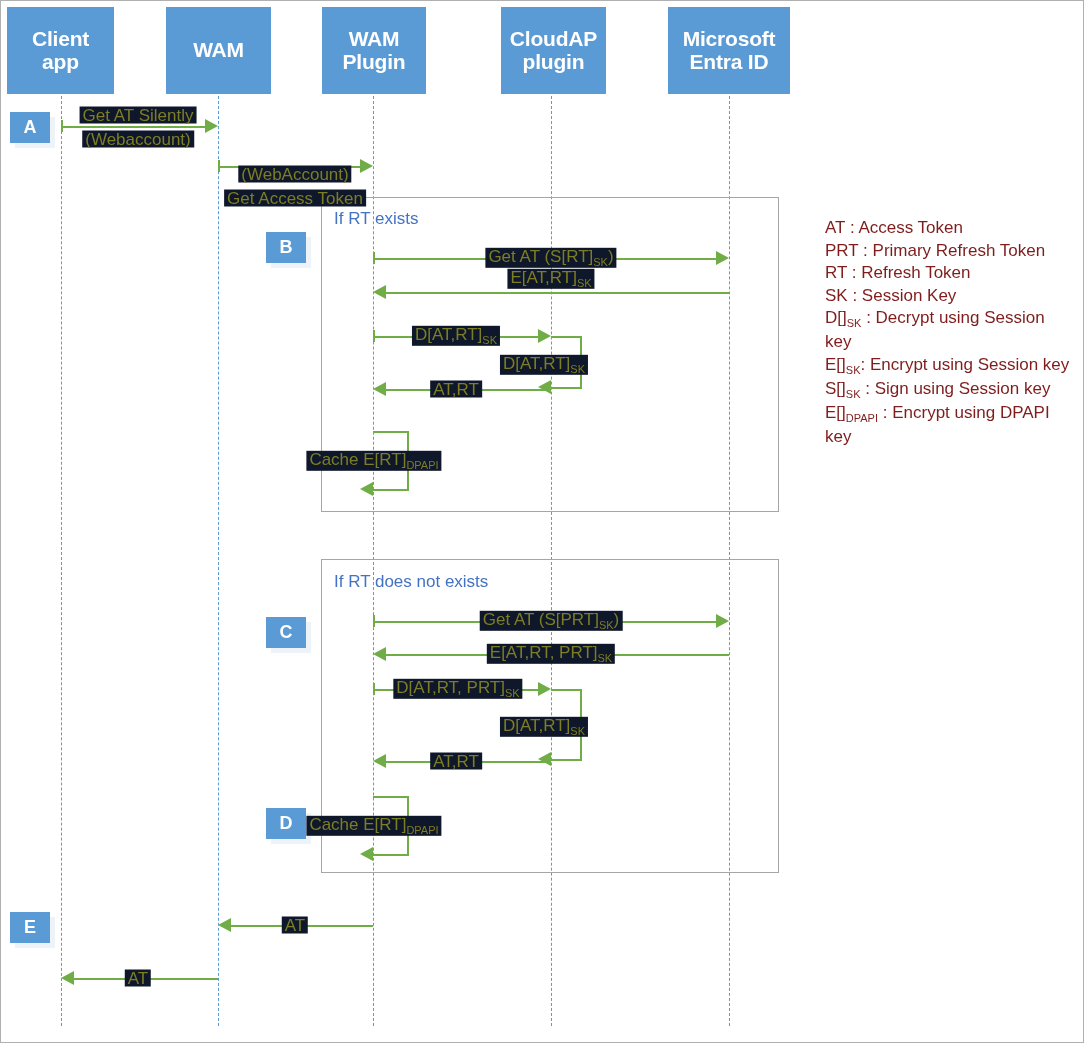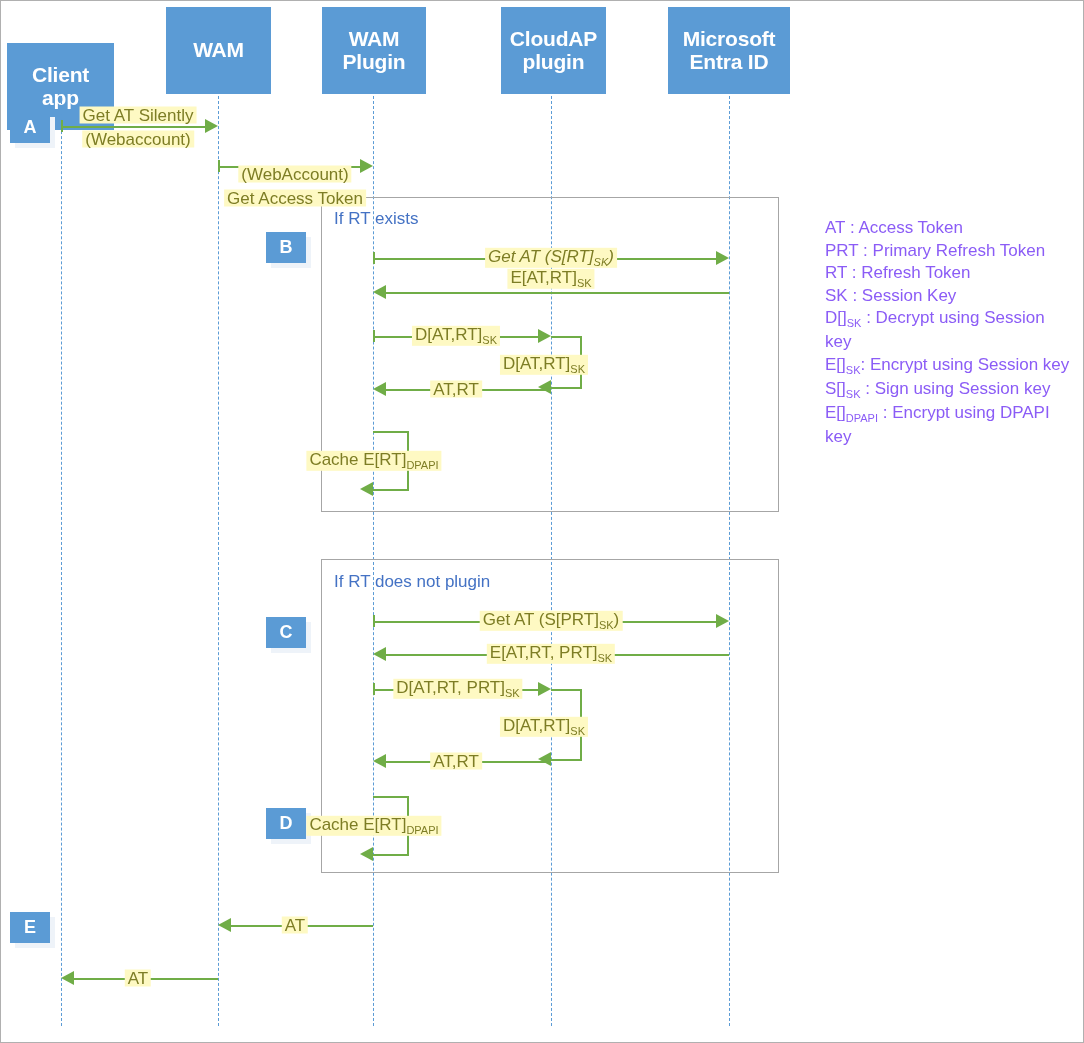--- a/index.html
+++ b/index.html
@@ -97,53 +97,53 @@
     position:absolute;
     top:-6px;
     width:0;height:12px;
     border-left:2px solid #70AD47;
   }
   .msg-label{
     position:absolute;
     color:#7d7d25;
     font-size:17px;
     white-space:nowrap;
-    background:#fef9c3;
+    background:#0f172a;
     padding:0 3px;
     transform:translate(-50%,-50%);
     line-height:1;
   }
   .msg-label sub{font-size:11px;color:#7d7d25;}
 
   
   .selfloop{
     position:absolute;
     border:2px solid #70AD47;
     border-left:none;
     box-sizing:border-box;
   }
   .selfloop .arrowhead.left{top:auto;bottom:-7px;left:-13px;}
 
   
   .legend{
     position:absolute;
-    color:#8b5cf6;
+    color:#7f1d1d;
     font-size:17px;
     line-height:1.33;
     width:250px;
   }
   .legend .row{white-space:normal;}
   .legend sub{font-size:11px;}
 </style>
 </head>
 <body>
 
 <div id="canvas">
 
-  <div class="participant" style="left:6px;top:6px;width:107px;height:87px;margin-top:36px;">
+  <div class="participant" style="left:6px;top:6px;width:107px;height:87px;">
     <div>
       <span>Client</span><br>
       <span>app</span>
     </div>
   </div>
 
   <div class="participant" style="left:165px;top:6px;width:105px;height:87px;">
     <div>
       <span>WAM</span>
     </div>
@@ -173,21 +173,21 @@
   <div class="lifeline" style="left:60px;top:95px;height:930px;"></div>
   <div class="lifeline" style="left:217px;top:95px;height:930px;"></div>
   <div class="lifeline" style="left:372px;top:95px;height:930px;"></div>
   <div class="lifeline" style="left:550px;top:95px;height:930px;"></div>
   <div class="lifeline" style="left:728px;top:95px;height:930px;"></div>
 
   <div class="frame" style="left:320px;top:196px;width:458px;height:315px;"></div>
   <div class="frame-title" style="left:333px;top:208px;">If RT exists</div>
 
   <div class="frame" style="left:320px;top:558px;width:458px;height:314px;"></div>
-  <div class="frame-title" style="left:333px;top:571px;">If RT does not plugin</div>
+  <div class="frame-title" style="left:333px;top:571px;">If RT does not exists</div>
 
   <div class="marker" style="left:9px;top:111px;">A</div>
   <div class="marker" style="left:265px;top:231px;">B</div>
   <div class="marker" style="left:265px;top:616px;">C</div>
   <div class="marker" style="left:265px;top:807px;">D</div>
   <div class="marker" style="left:9px;top:911px;">E</div>
 
   <div class="msg" style="left:60px;top:125px;width:157px;">
     <div class="tail" style="left:0;"></div>
     <div class="line" style="width:144px;"></div>
@@ -202,21 +202,21 @@
     <div class="arrowhead right" style="left:142px;"></div>
   </div>
   <div class="msg-label" style="left:294px;top:149px;margin-top:48px;">Get Access Token</div>
   <div class="msg-label" style="left:294px;top:173px;">(WebAccount)</div>
 
   <div class="msg" style="left:372px;top:257px;width:356px;">
     <div class="tail" style="left:0;"></div>
     <div class="line" style="width:343px;"></div>
     <div class="arrowhead right" style="left:343px;"></div>
   </div>
-  <div class="msg-label" style="left:550px;top:257px;font-style:italic;">
+  <div class="msg-label" style="left:550px;top:257px;">
     <span>Get AT (S[RT]</span><sub>SK</sub><span>)</span>
   </div>
 
   <div class="msg" style="left:372px;top:291px;width:356px;">
     <div class="arrowhead left" style="left:0;"></div>
     <div class="line" style="left:13px;width:343px;"></div>
   </div>
   <div class="msg-label" style="left:550px;top:278px;">
     <span>E[AT,RT]</span><sub>SK</sub>
   </div>

